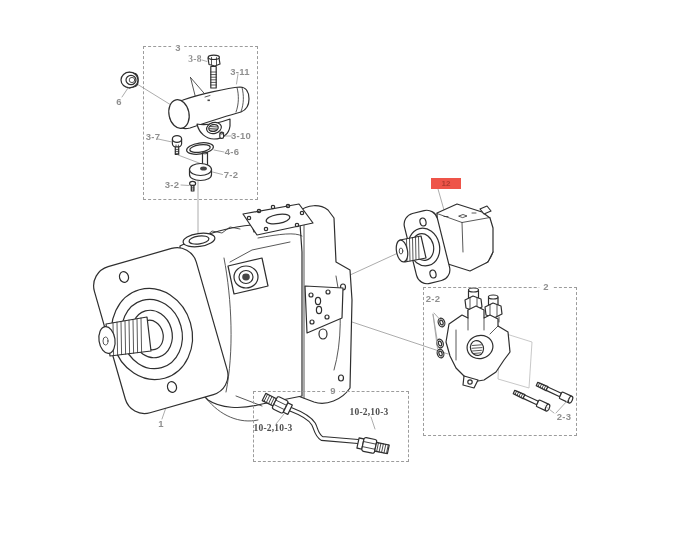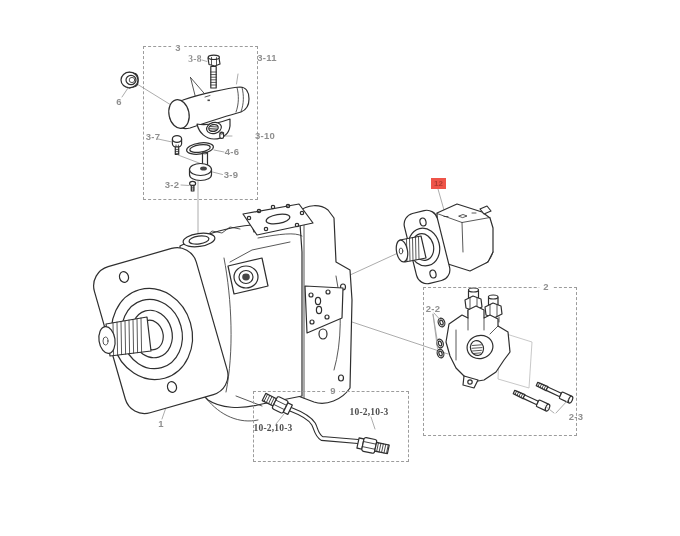--- a/index.html
+++ b/index.html
@@ -13,21 +13,21 @@
   .ld{fill:none;stroke:var(--leader);stroke-width:0.9;stroke-linecap:round;}
   .lt{fill:none;stroke:#c2c2c2;stroke-width:0.9;}
   .dk{fill:#474747;stroke:none;}
   
   .gbox{position:absolute;border:1px dashed var(--group-border);}
   
   .co{position:absolute;transform:translate(-50%,-50%);font-size:9.5px;font-weight:700;
       color:var(--label);letter-spacing:.2px;white-space:nowrap;line-height:1;}
   .co.on-border{background:#fff;padding:0 4px;}
   .co.dark{color:var(--label-dark);font-family:Liberation Serif, serif;}
-  .hl{position:absolute;left:431px;top:178px;width:15px;height:11px;background:var(--highlight-fill);
+  .hl{position:absolute;left:431px;top:178px;width:30px;height:11px;background:var(--highlight-fill);
       color:var(--highlight-text);font-size:8px;font-weight:700;text-align:center;line-height:11px;}
 </style>
 </head>
 <body>
 
 <div class="stage">
 
   <svg width="680" height="536" viewBox="0 0 680 536">
 
     <g>
@@ -277,27 +277,27 @@
   </svg>
 
   <div class="gbox" style="left:143px;top:46px;width:113px;height:152px;"></div>
   <div class="gbox" style="left:423px;top:287px;width:152px;height:147px;"></div>
   <div class="gbox" style="left:253px;top:391px;width:154px;height:69px;"></div>
 
   <div class="hl">12</div>
 
   <div class="co on-border" style="left:178px;top:48px;">3</div>
   <div class="co" style="left:195px;top:60px;font-family:Liberation Serif, serif;">3-8</div>
-  <div class="co" style="left:240px;top:58px;margin-left:27px;">3-11</div>
+  <div class="co" style="left:240px;top:72px;">3-11</div>
   <div class="co" style="left:119px;top:102px;">6</div>
   <div class="co" style="left:153px;top:137px;">3-7</div>
-  <div class="co" style="left:241px;top:136px;margin-left:24px;">3-10</div>
+  <div class="co" style="left:241px;top:136px;">3-10</div>
   <div class="co" style="left:232px;top:152px;">4-6</div>
-  <div class="co" style="left:231px;top:175px;">3-9</div>
+  <div class="co" style="left:231px;top:175px;">7-2</div>
   <div class="co" style="left:172px;top:185px;">3-2</div>
   <div class="co" style="left:161px;top:424px;">1</div>
   <div class="co on-border" style="left:546px;top:287px;">2</div>
-  <div class="co" style="left:433px;top:309px;">2-2</div>
-  <div class="co" style="left:576px;top:417px;">2-3</div>
+  <div class="co" style="left:433px;top:299px;">2-2</div>
+  <div class="co" style="left:564px;top:417px;">2-3</div>
   <div class="co on-border" style="left:333px;top:391px;">9</div>
   <div class="co dark" style="left:273px;top:429px;">10-2,10-3</div>
   <div class="co dark" style="left:369px;top:413px;">10-2,10-3</div>
 </div>
 
 </body></html>

